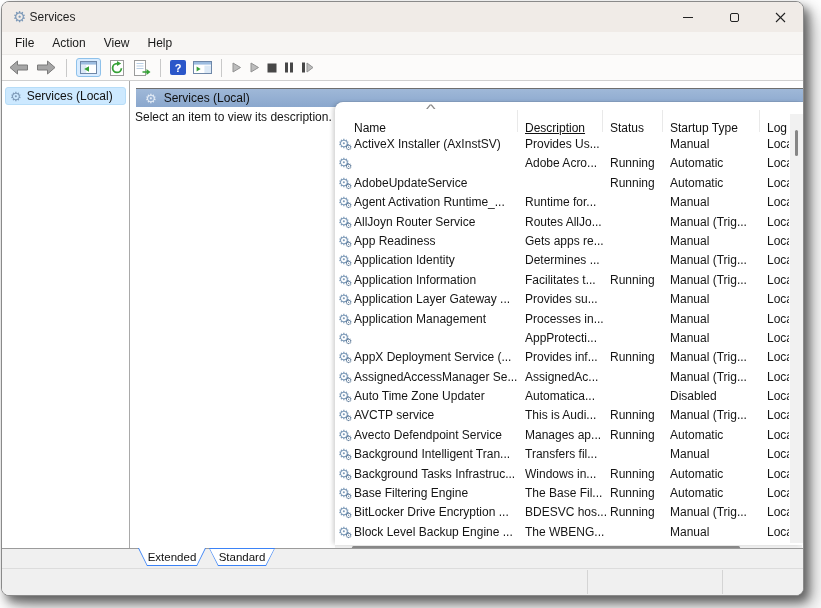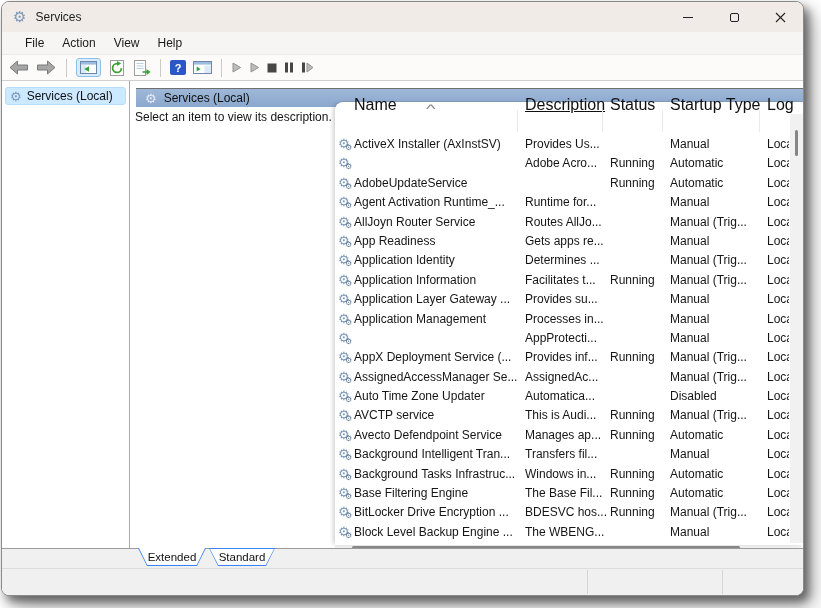--- a/index.html
+++ b/index.html
@@ -8,29 +8,29 @@
   body { position:relative; }
 
   .window { position:absolute; left:1px; top:1px; width:803px; height:595px;
             background:#fff; border:1px solid #8a8a8a; border-radius:8px; overflow:hidden;
             box-shadow: 5px 6px 10px rgba(0,0,0,.50), 10px 12px 22px rgba(0,0,0,.28); }
 
   
   .titlebar { position:absolute; left:0; top:0; right:0; height:30px; background:#f0ebe7;
               display:flex; align-items:center; }
   .app-gear { font-family:"DejaVu Sans",sans-serif; font-size:15px; color:#7d99b8; margin-left:11px; line-height:1; }
-  .title-text { font-size:12px; color:#1f1f1f; margin-left:9px; }
+  .title-text { font-size:12px; color:#1f1f1f; margin-left:3px; }
   .winbtns { position:absolute; right:0; top:0; height:30px; display:flex; }
   .winbtn { width:46px; height:30px; display:flex; align-items:center; justify-content:center; }
   .glyph-min { width:10px; height:1px; background:#222; display:block; }
   .glyph-max { width:9px; height:9px; border:1px solid #222; border-radius:2px; display:block; }
 
   
   .menubar { position:absolute; left:0; top:30px; right:0; height:22px; background:#f7f5f3;
-             display:flex; align-items:center; padding-left:14px; }
+             display:flex; align-items:center; padding-left:4px; }
   .menu-item { font-size:12px; color:#1a1a1a; padding:0 9px; line-height:22px; }
 
   
   .toolbar { position:absolute; left:0; top:52px; right:0; height:27px; background:#fcfbfa;
              border-top:1px solid #eceae8; border-bottom:1px solid #d0d0d0;
              display:flex; align-items:center; padding-left:6px; gap:7px; }
   .tsep { width:1px; height:18px; background:#c9c9c9; margin:0 2px; }
   .tbtn { display:flex; align-items:center; justify-content:center; }
   .tbtn-active { background:#d9ecff; border:1px solid #8ec1ea; border-radius:3px; padding:2px 3px; }
   .help-btn { width:16px; height:15px; background:#2b57c9; color:#fff; border-radius:2px;
@@ -51,21 +51,21 @@
   .banner-gear { font-family:"DejaVu Sans",sans-serif; font-size:13px; color:#e3ebf5; line-height:1; }
   .banner-title { font-size:12px; color:#101010; }
 
   .hint { position:absolute; left:133px; top:29px; width:198px; font-size:12px; color:#151515; }
 
   
   .listbox { position:absolute; left:333px; top:21px; right:0; height:443px; background:#fff; z-index:2;
              border-radius:8px 0 0 0;
              box-shadow:-3px 0 4px -1px rgba(0,0,0,.18), 0 -1px 0 rgba(0,0,0,.06); }
   .lheader { position:absolute; left:0; top:0; right:0; height:33px; }
-  .hcell { position:absolute; bottom:21px; font-size:16px; color:#101010; white-space:nowrap; }
+  .hcell { position:absolute; bottom:0; font-size:12px; color:#101010; white-space:nowrap; }
   .h-name { left:19px; } .h-desc { left:190px;text-decoration:underline; } .h-status { left:275px; }
   .h-startup { left:335px; } .h-logon { left:432px; }
   .sort-caret { position:absolute; left:93px; top:0px; font-size:12px; color:#8a8a8a;
                 transform:scaleX(1.7); }
   .hsep { position:absolute; top:8px; height:22px; width:1px; background:#e9e9e9; }
 
   .rows { position:absolute; left:0; top:33px; right:14px; bottom:0; overflow:hidden; }
   .row { position:relative; height:19.4px; }
   .cell { position:absolute; top:0; height:19.4px; line-height:19.4px; font-size:12px; color:#151515;
           white-space:nowrap; overflow:hidden; }

